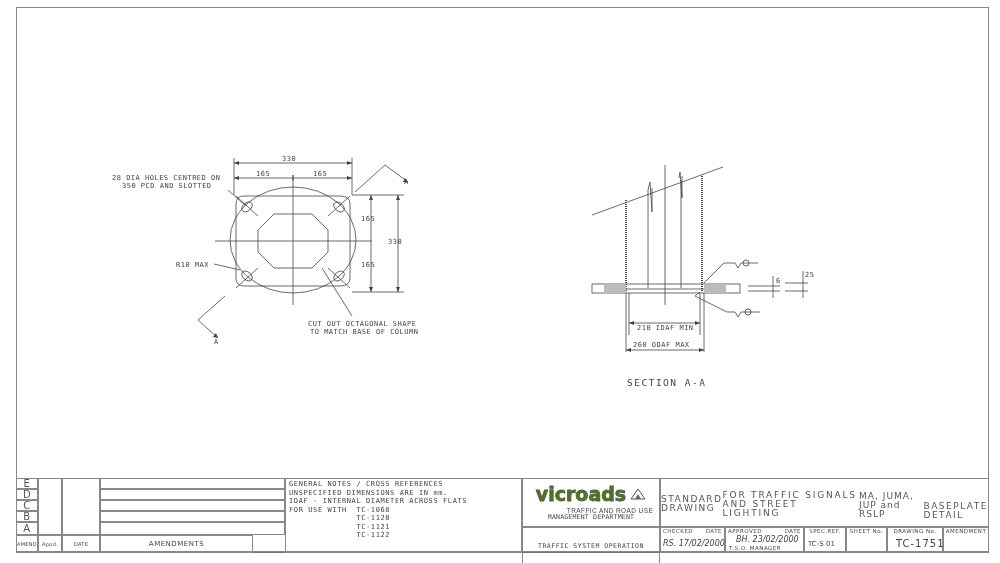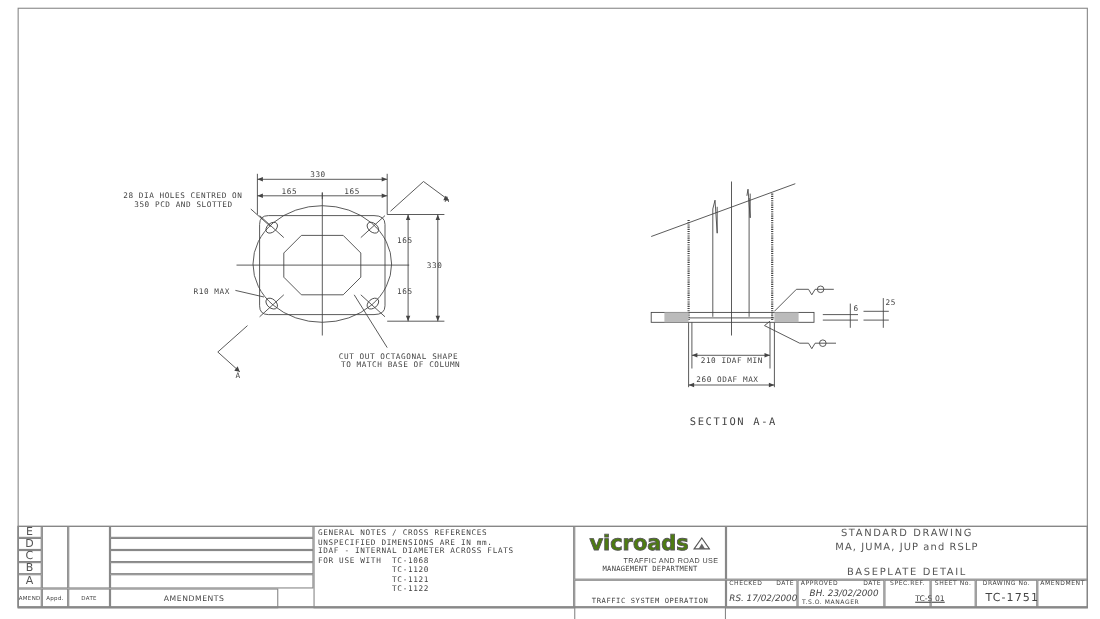--- a/index.html
+++ b/index.html
@@ -180,43 +180,44 @@
     <svg width="16" height="12" viewBox="0 0 16 12">
         <polygon points="1,11 8,1 15,11" fill="none" stroke="#555" stroke-width="1"></polygon>
         <polygon points="5,11 8,6 11,11" fill="#666"></polygon>
       </svg>
   </div>
   <div style="font-family:Liberation Sans, sans-serif; font-size:6.5px; letter-spacing:0.4px;margin-left:38px;">TRAFFIC AND ROAD USE</div>
   <div style="font-family:'DejaVu Sans Mono', monospace; font-size:6.5px; letter-spacing:0.2px;">MANAGEMENT DEPARTMENT</div>
 </div>
 <div class="cell" style="left:522px; top:527px; width:138px; height:38px; font-family:'DejaVu Sans Mono', monospace; font-size:6.5px;">TRAFFIC SYSTEM OPERATION</div>
 
-<div class="cell" style="left:660px; top:478px; width:329px; height:49px; flex-direction:column; justify-content:flex-start; padding-top:2px;">
+<div class="cell" style="left:660px; top:478px; width:329px; height:49px; flex-direction:row; justify-content:flex-start; padding-top:2px;">
   <div style="font-size:9px; letter-spacing:1.5px; color:#555;">STANDARD DRAWING</div>
+  <div style="font-size:9px; letter-spacing:1.8px; color:#555; margin-top:1px;">FOR TRAFFIC SIGNALS AND STREET LIGHTING</div>
   <div style="font-size:9px; letter-spacing:1px; color:#555; margin-top:4px;">MA, JUMA, JUP and RSLP</div>
   <div style="font-size:9px; letter-spacing:1.5px; color:#555; margin-top:14px;">BASEPLATE DETAIL</div>
 </div>
 
 <div class="cell hdr" style="left:660px; top:527px; width:65px; height:26px;">
   <span>CHECKED</span>
     <span>DATE</span>
 </div>
 <div class="hand" style="position:absolute; left:663px; top:539px; color:#444;">RS. 17/02/2000</div>
 
 <div class="cell hdr" style="left:725px; top:527px; width:79px; height:26px;">
   <span>APPROVED</span>
     <span>DATE</span>
 </div>
 <div class="hand" style="position:absolute; left:736px; top:535px; color:#444;">BH. 23/02/2000</div>
 <div style="position:absolute; left:729px; top:545px; font-size:5.5px; letter-spacing:0.5px; color:#444;">T.S.O. MANAGER</div>
 
 <div class="cell hdr" style="left:804px; top:527px; width:42px; height:26px; justify-content:center;">
   <span>SPEC.REF.</span>
 </div>
-<div style="position:absolute; left:832px; top:540px; font-size:7px; color:#444;text-decoration:underline;">TC-S 01</div>
+<div style="position:absolute; left:808px; top:540px; font-size:7px; color:#444;">TC-S 01</div>
 
 <div class="cell hdr" style="left:846px; top:527px; width:41px; height:26px; justify-content:center;">
   <span>SHEET No.</span>
 </div>
 
 <div class="cell hdr" style="left:887px; top:527px; width:56px; height:26px; justify-content:center;">
   <span>DRAWING No.</span>
 </div>
 <div style="position:absolute; left:896px; top:538px; font-size:10px; letter-spacing:1px; color:#444;">TC-1751</div>
 

